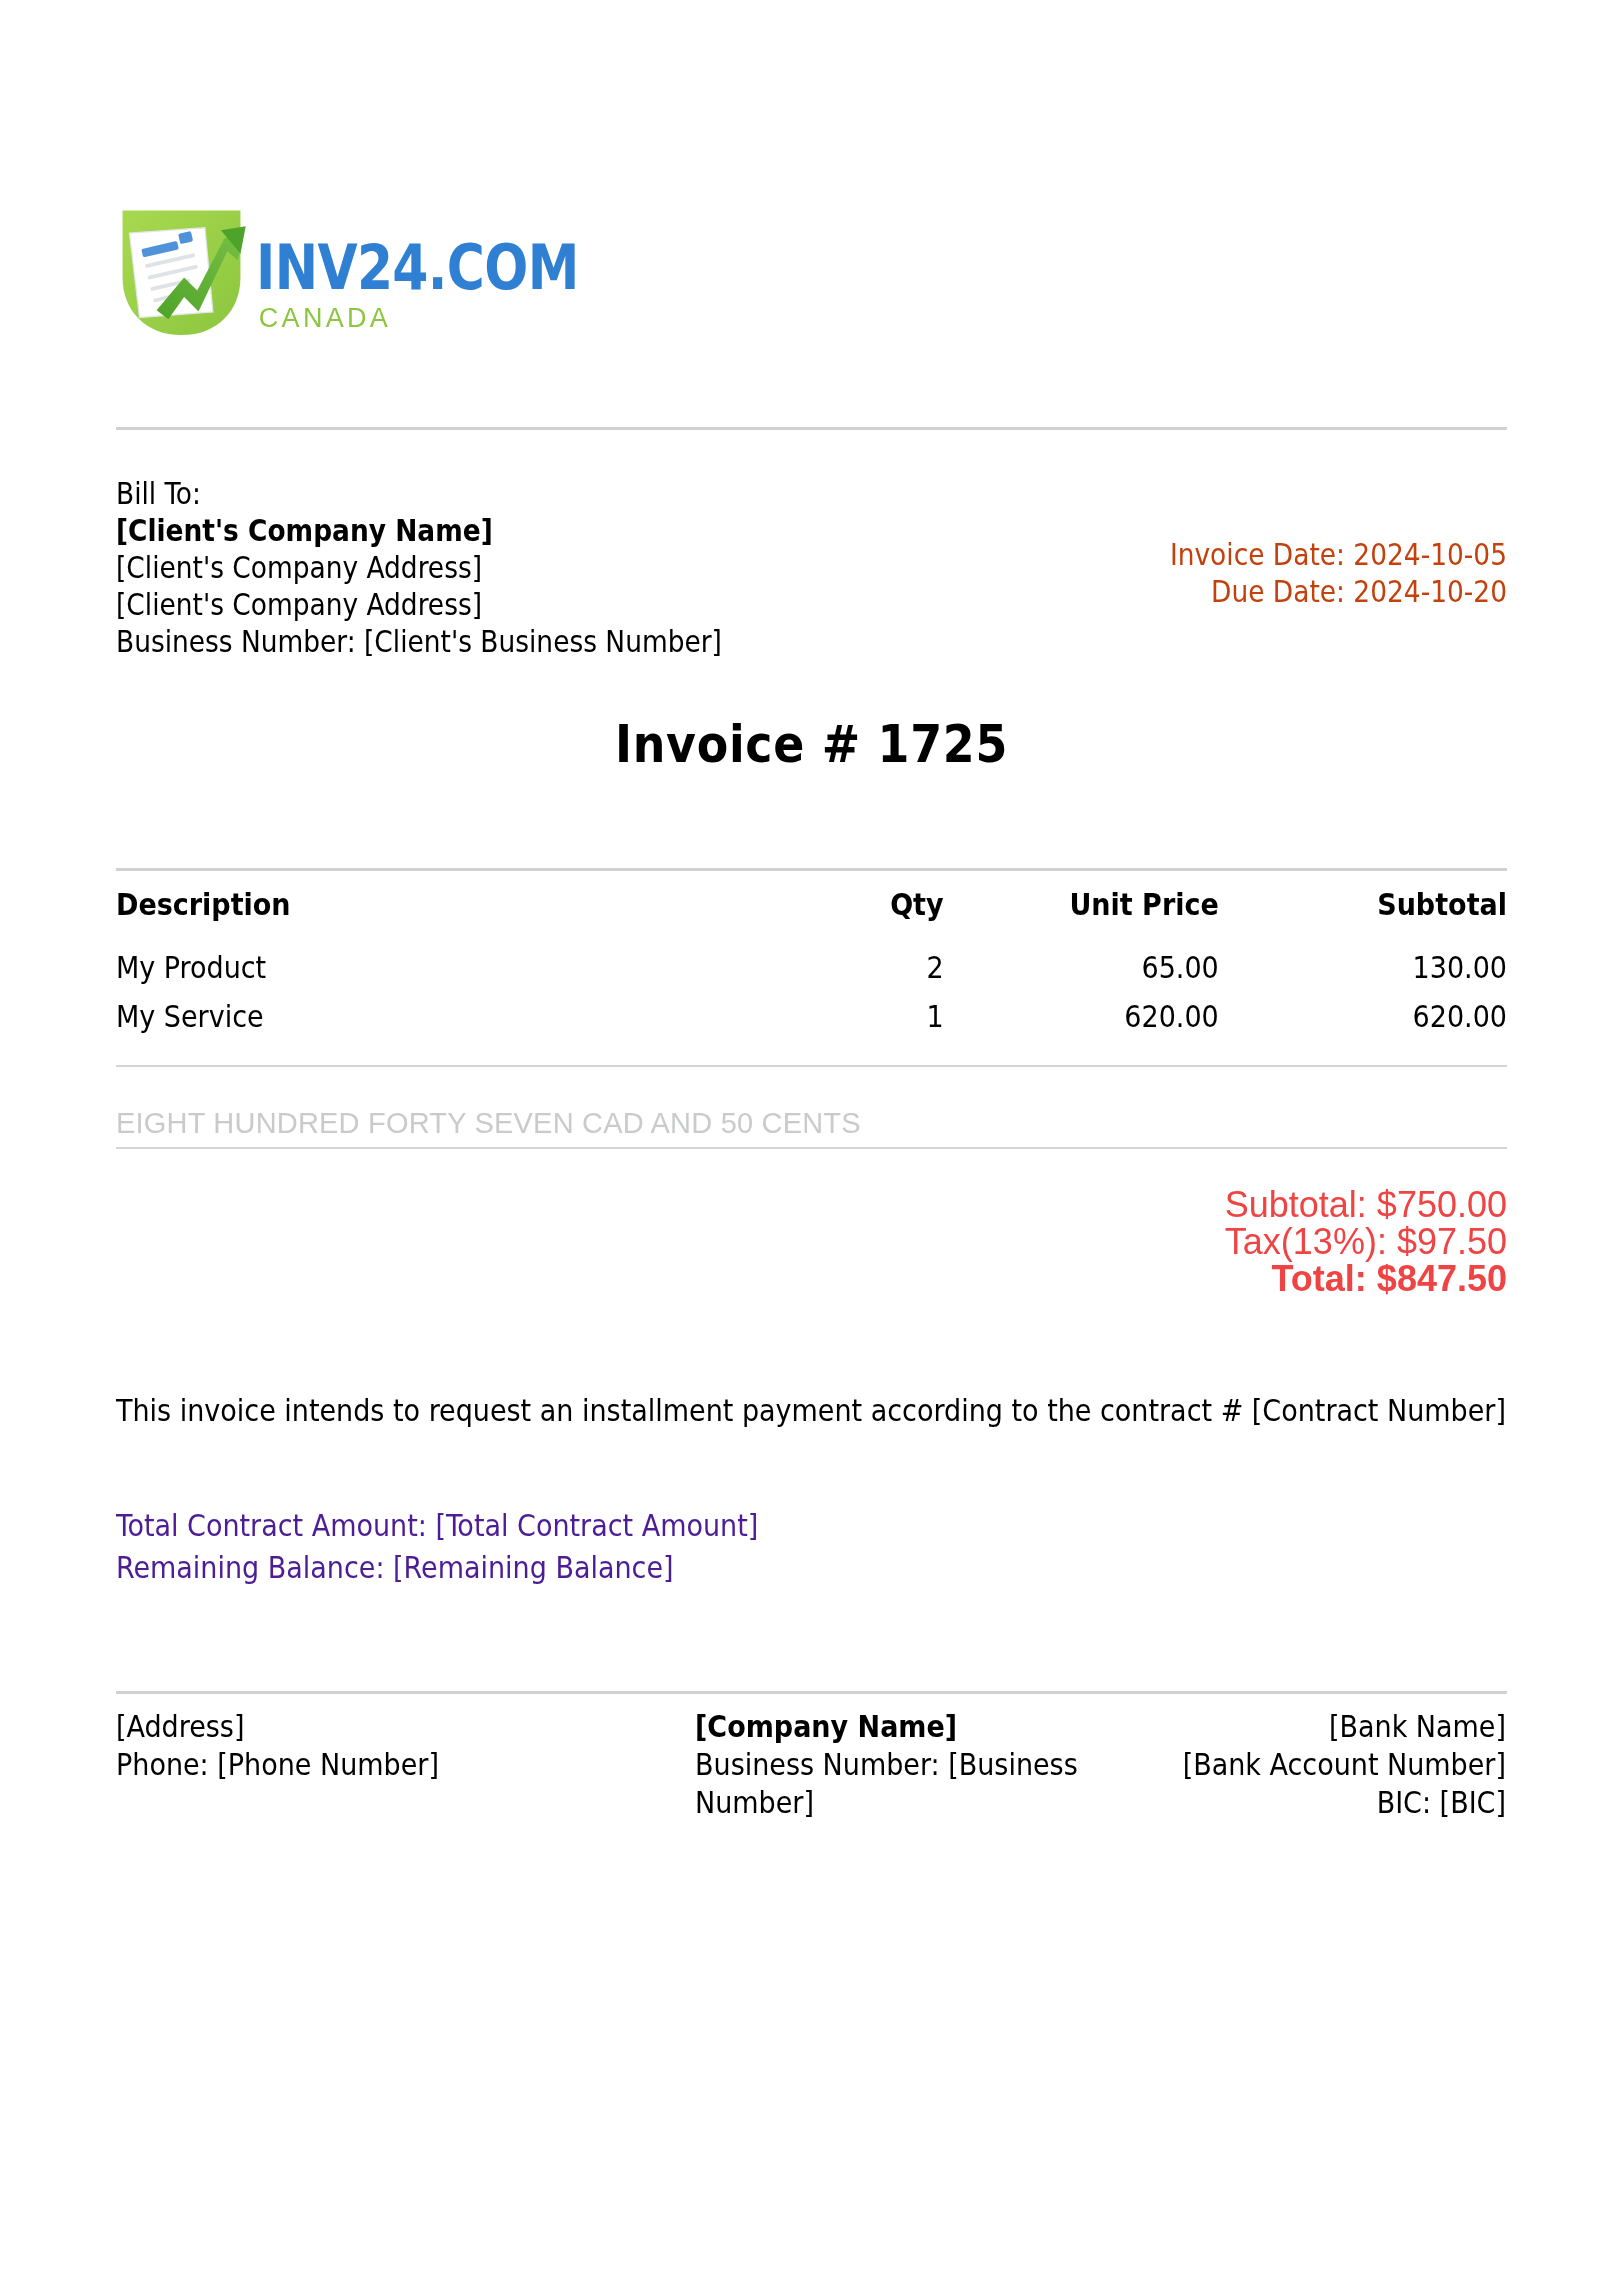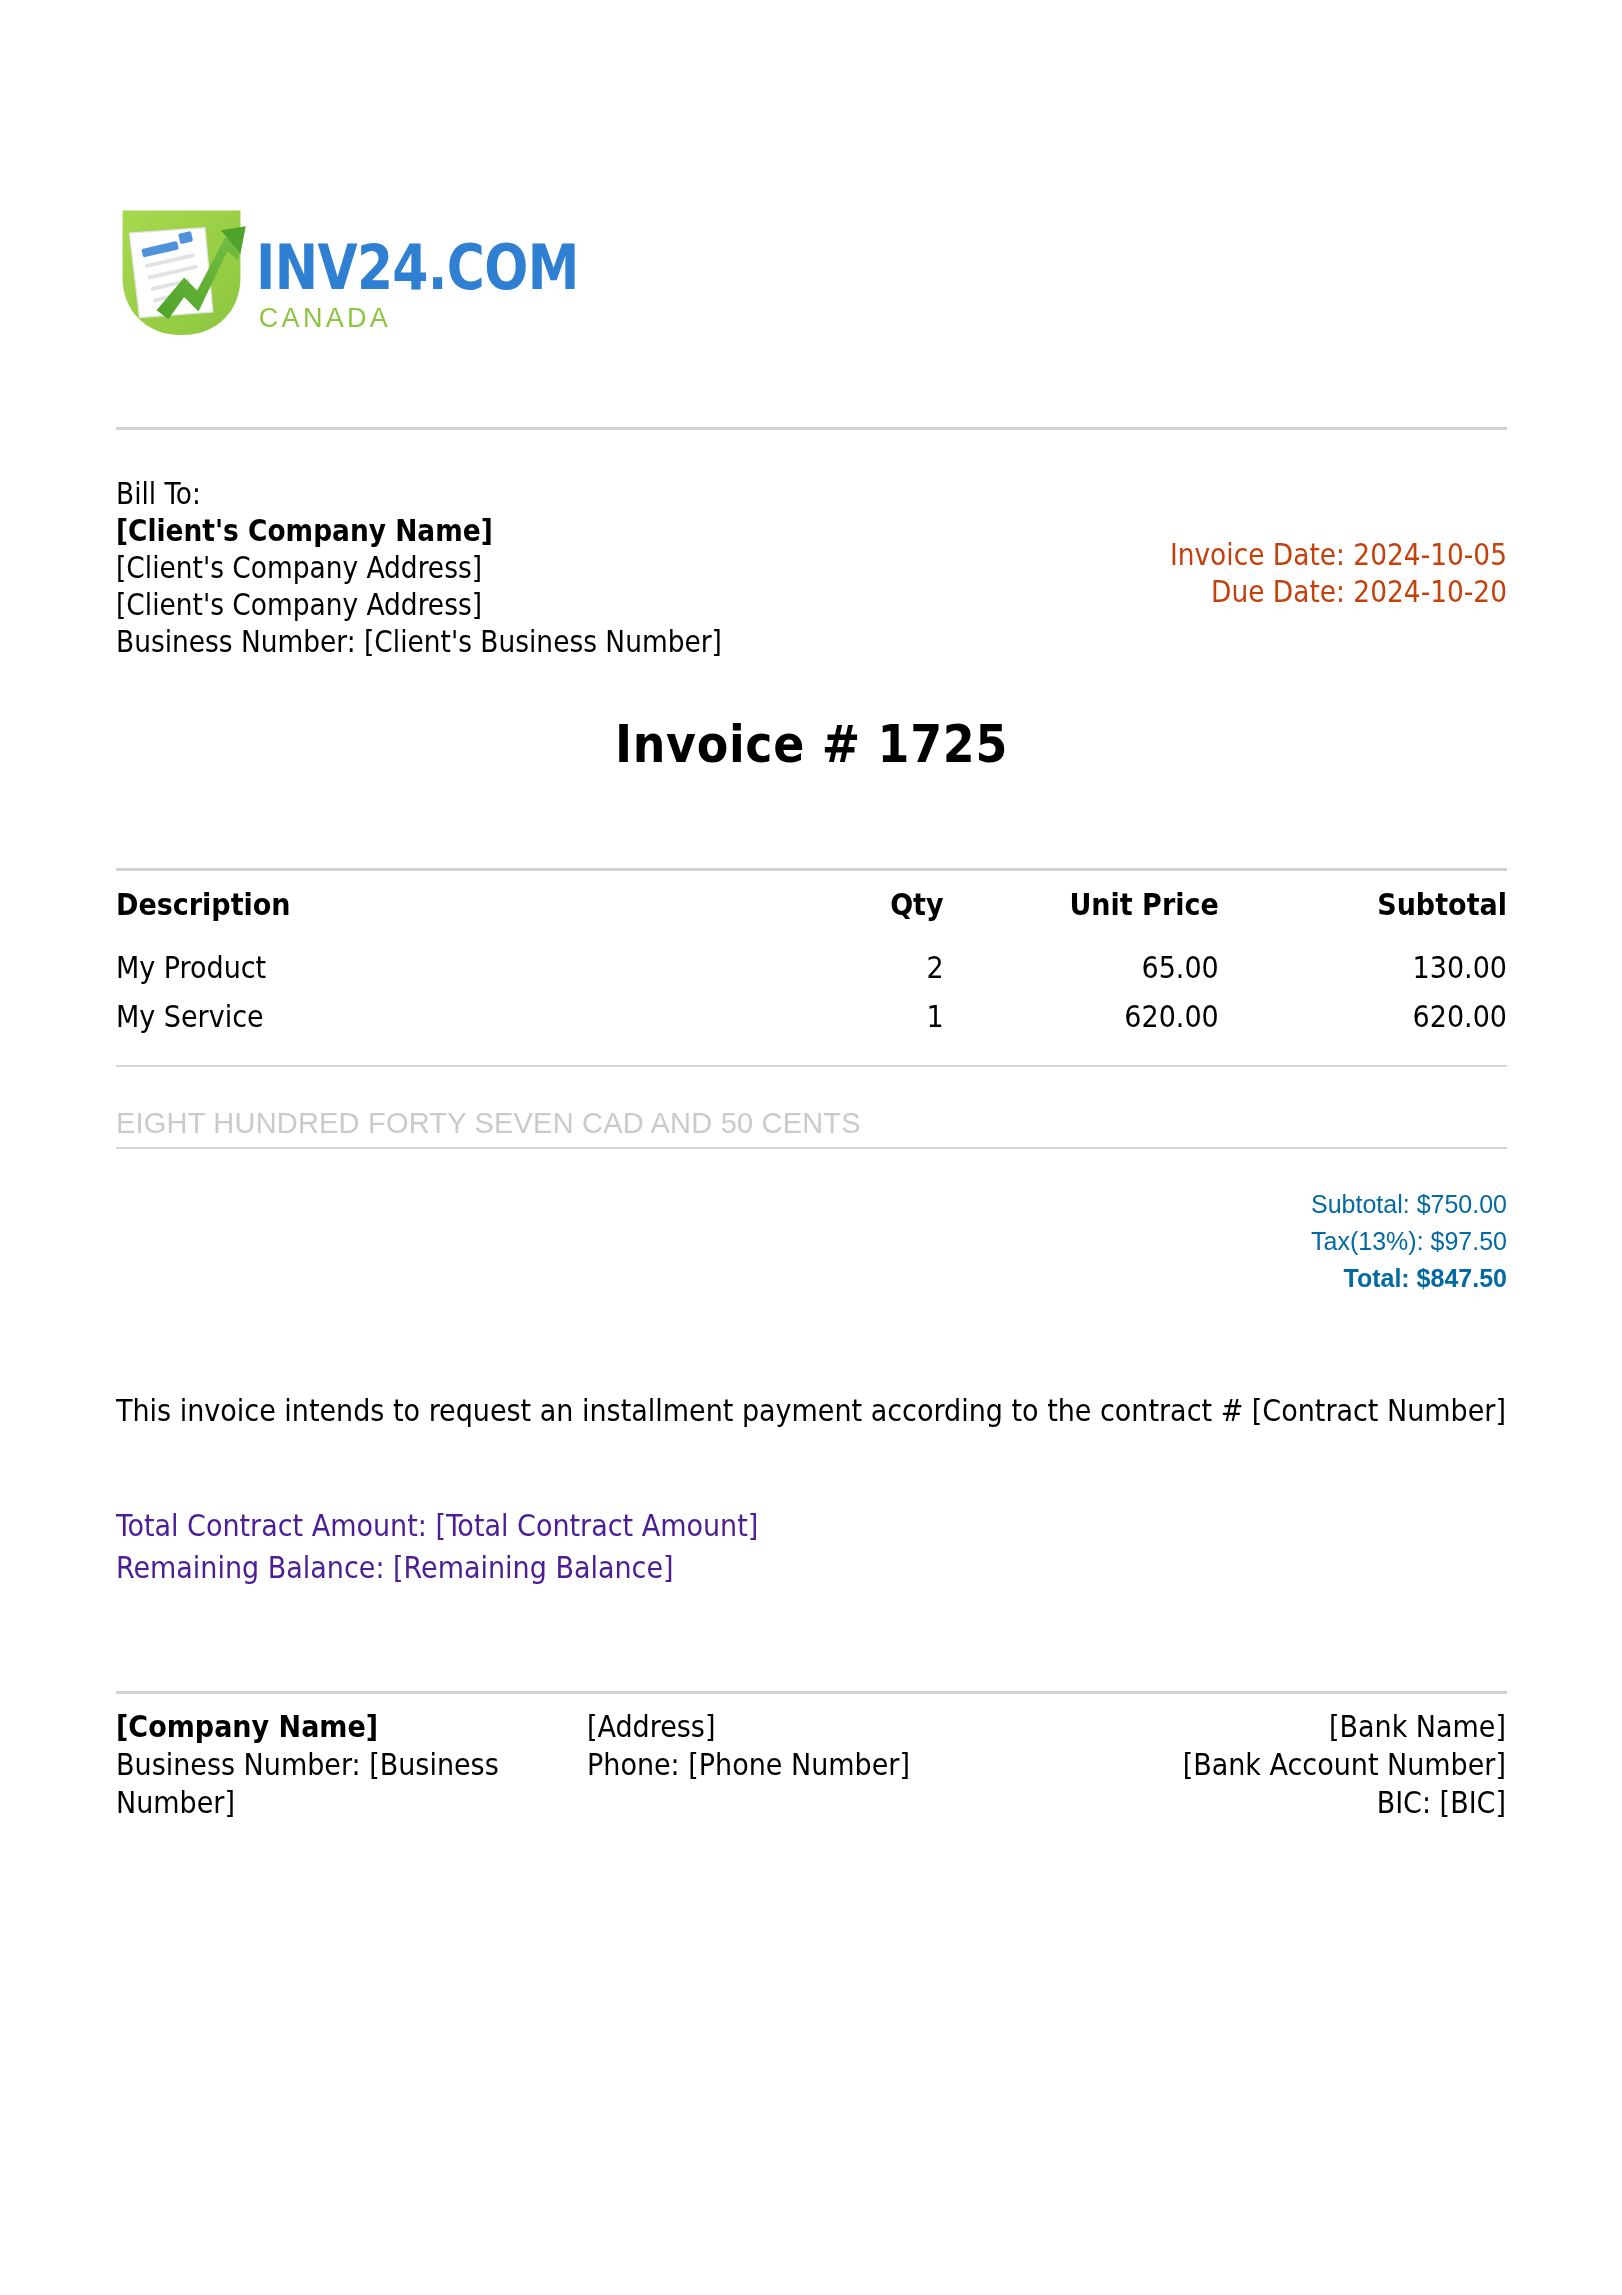--- a/index.html
+++ b/index.html
@@ -164,23 +164,23 @@
     white-space: nowrap;
   }
 
   
   .totals {
     position: absolute;
     right: 0;
     top: 1186px;
     text-align: right;
     font-family: "Liberation Sans", sans-serif;
-    font-size: 25px;
+    font-size: 36px;
     line-height: 37px;
-    color: #0369a1;
+    color: #ef4444;
     white-space: nowrap;
   }
   .totals .grand { font-weight: bold; }
 
   
   .note-para {
     position: absolute;
     left: 0;
     top: 1389px;
     width: 1391px;
@@ -314,27 +314,27 @@
     </div>
 
     <div class="note-para">This invoice intends to request an installment payment according to the contract # [Contract Number]</div>
     <div class="note-lines">
       <div>Total Contract Amount: [Total Contract Amount]</div>
       <div>Remaining Balance: [Remaining Balance]</div>
     </div>
 
     <div class="rule" style="top:1691px"></div>
     <div class="footer">
+      <div class="fcol fcol-center">
+        <div>[Address]</div>
+        <div>Phone: [Phone Number]</div>
+      </div>
       <div class="fcol fcol-left">
         <div class="strong">[Company Name]</div>
         <div>Business Number: [Business Number]</div>
-      </div>
-      <div class="fcol fcol-center">
-        <div>[Address]</div>
-        <div>Phone: [Phone Number]</div>
       </div>
       <div class="fcol fcol-right">
         <div>[Bank Name]</div>
         <div>[Bank Account Number]</div>
         <div>BIC: [BIC]</div>
       </div>
     </div>
 
   </div>
 </div>

